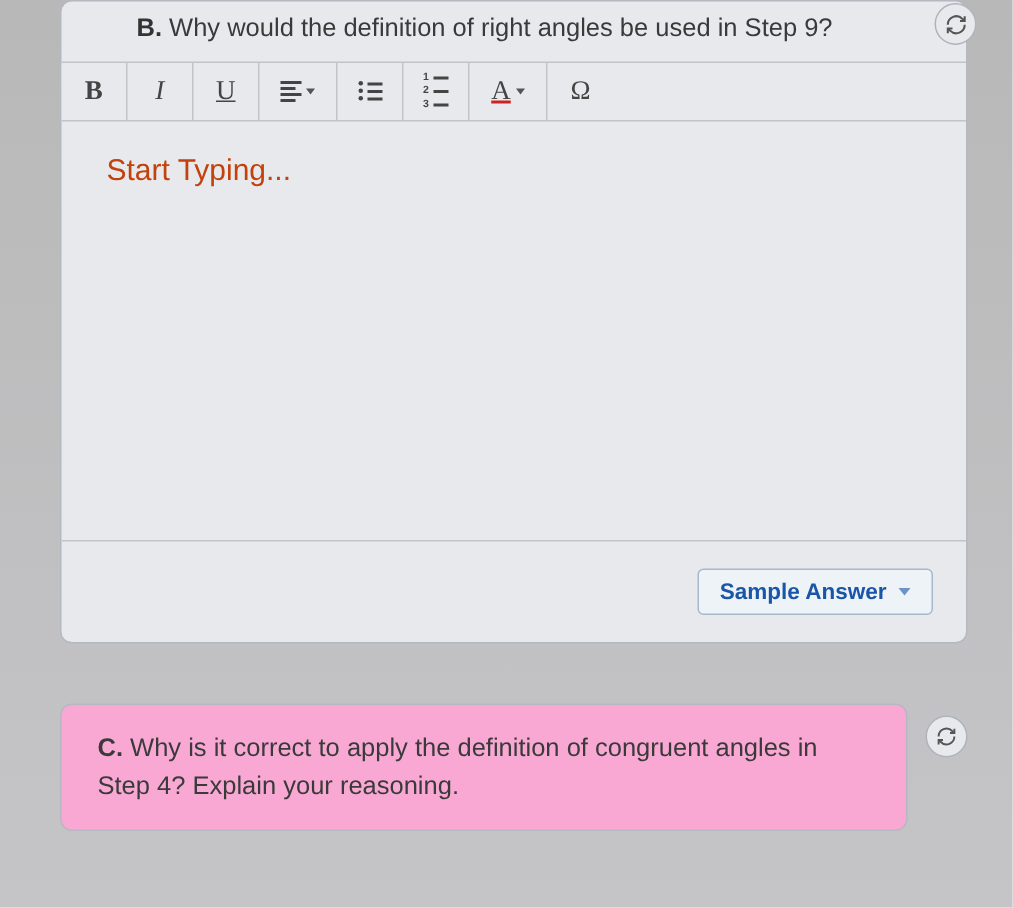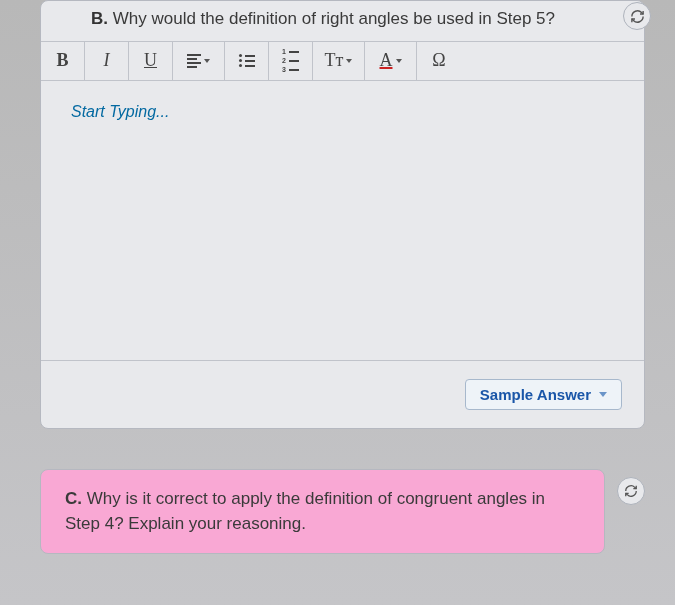--- a/index.html
+++ b/index.html
@@ -77,23 +77,22 @@
     .line { height: 2px; width: 10px; background: #444; }
     .tt-glyph { font-family: "Times New Roman", serif; }
     .color-a { text-decoration: underline; text-decoration-color: #c22; text-decoration-thickness: 2px; font-family:"Times New Roman",serif; }
     .omega { font-family: "Times New Roman", serif; font-size: 18px; }
     .editor-area {
       min-height: 280px;
       padding: 22px 30px;
       border-bottom: 1px solid #c0c3ca;
     }
     .placeholder {
-      color: #0369a1;
-      font-style: italic;
-      font-size: 16px;
+      color: #c2410c;
+      font-size: 20px;
     }
     .footer-bar {
       display: flex;
       justify-content: flex-end;
       padding: 18px 22px;
     }
     .sample-btn {
       display: flex;
       align-items: center;
       gap: 8px;
@@ -160,21 +159,21 @@
         <path d="M3 21v-5h5"></path>
       </svg>
     </div>
   </div>
 
   <div class="page">
 
     <div class="card">
       <div class="question-header">
         <span class="label">B.</span>
-        <span>Why would the definition of right angles be used in Step 5?</span>
+        <span>Why would the definition of right angles be used in Step 9?</span>
       </div>
 
       <div class="toolbar">
         <div class="tb-btn">
           <span class="bold-g">B</span>
         </div>
         <div class="tb-btn">
           <span class="italic-g">I</span>
         </div>
         <div class="tb-btn">
@@ -215,24 +214,20 @@
                 <div class="num">2</div>
                 <div class="line"></div>
               </div>
             <div class="list-row">
                 <div class="num">3</div>
                 <div class="line"></div>
               </div>
           </div>
         </div>
         <div class="tb-btn wider">
-          <span class="tt-glyph">Tт</span>
-          <div class="dd-caret"></div>
-        </div>
-        <div class="tb-btn wider">
           <span class="color-a">A</span>
           <div class="dd-caret"></div>
         </div>
         <div class="tb-btn" style="border-right:none;">
           <span class="omega">Ω</span>
         </div>
       </div>
 
       <div class="editor-area">
         <span class="placeholder">Start Typing...</span>

